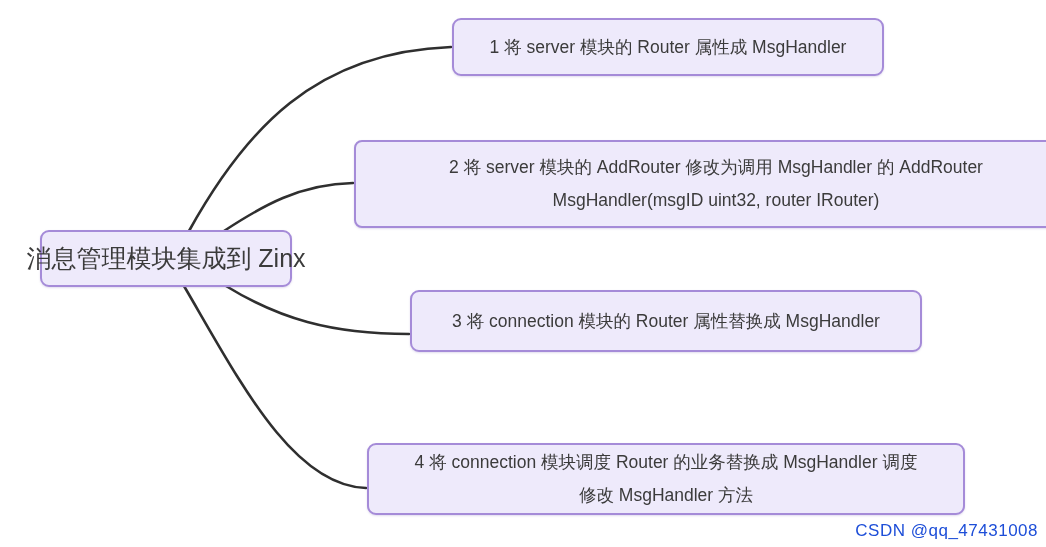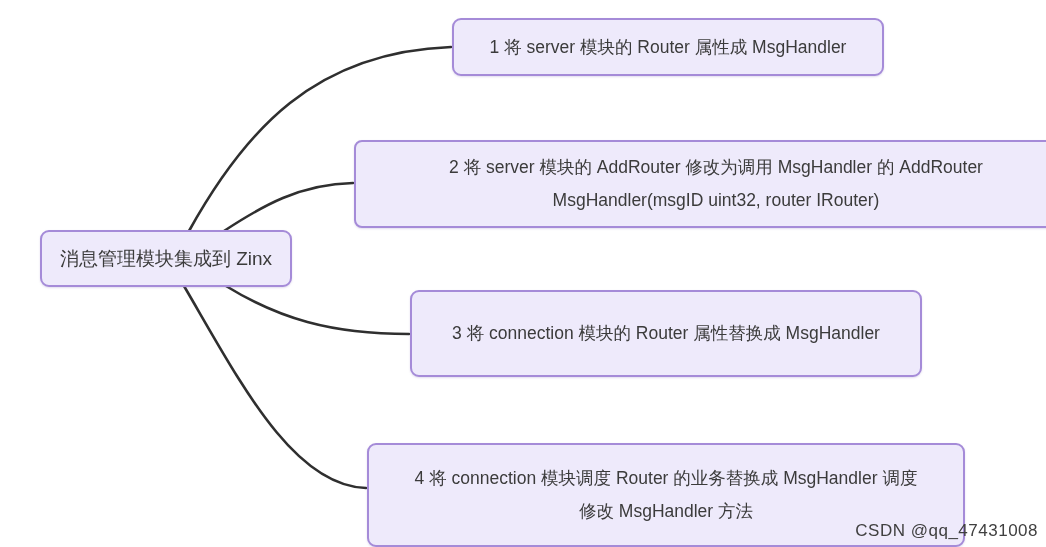--- a/index.html
+++ b/index.html
@@ -41,57 +41,57 @@
   .node .line {
     display: block;
     line-height: 33px;
     white-space: nowrap;
   }
   #root-node {
     left: 40px;
     top: 230px;
     width: 252px;
     height: 57px;
-    font-size: 19px;
+    font-size: 25px;
   }
   #node-1 {
     left: 452px;
     top: 18px;
     width: 432px;
     height: 58px;
     font-size: 17.5px;
   }
   #node-2 {
     left: 354px;
     top: 140px;
     width: 724px;
     height: 88px;
     font-size: 17.5px;
     border-radius: 8px;
   }
   #node-3 {
     left: 410px;
     top: 290px;
     width: 512px;
-    height: 87px;
+    height: 62px;
     font-size: 17.5px;
   }
   #node-4 {
     left: 367px;
     top: 443px;
     width: 598px;
-    height: 104px;
+    height: 72px;
     font-size: 17.5px;
   }
   #watermark {
     position: absolute;
     right: 8px;
     bottom: 6px;
     font-size: 17px;
-    color: #404040;
+    color: #1d4ed8;
     letter-spacing: 0.5px;
     user-select: none;
   }
 </style>
 </head>
 <body>
 
 <div id="canvas">
 
   <svg id="edges" viewBox="0 0 1046 547" xmlns="http://www.w3.org/2000/svg">

